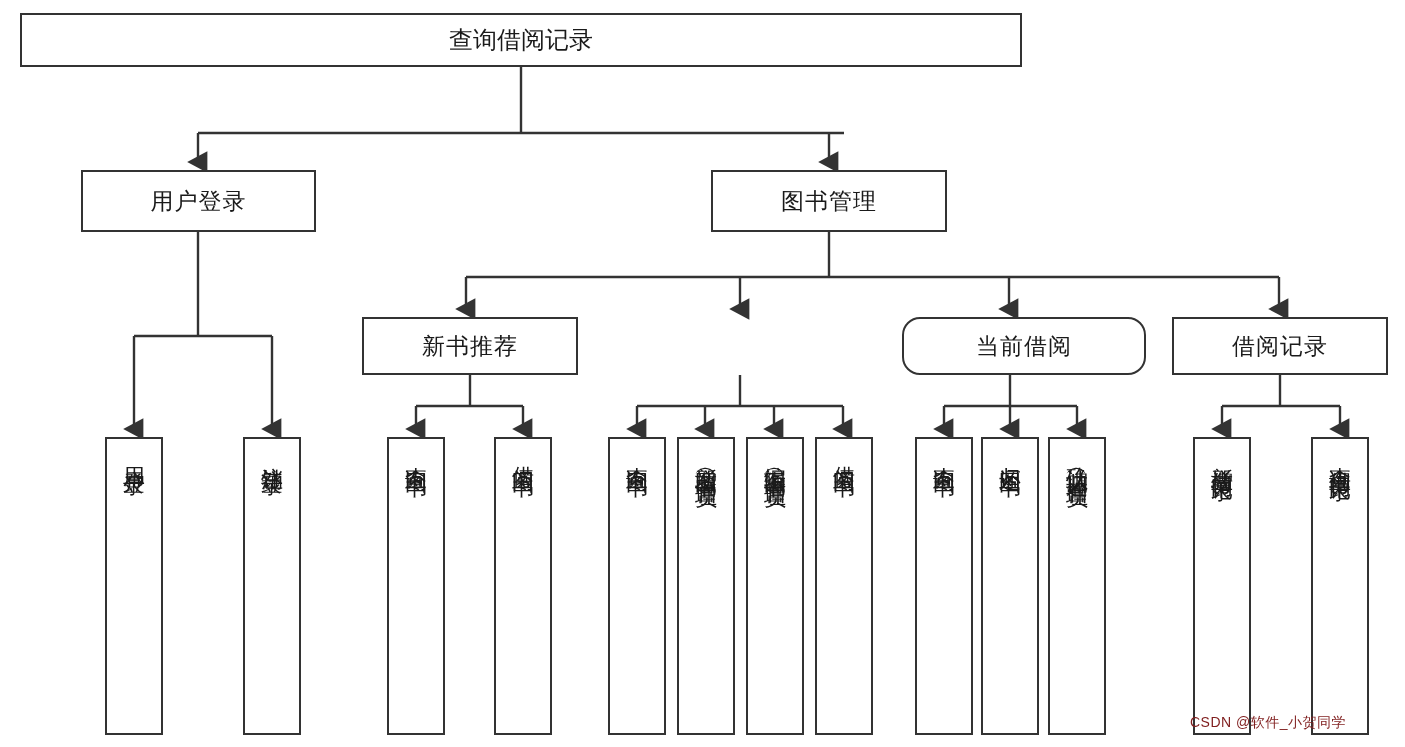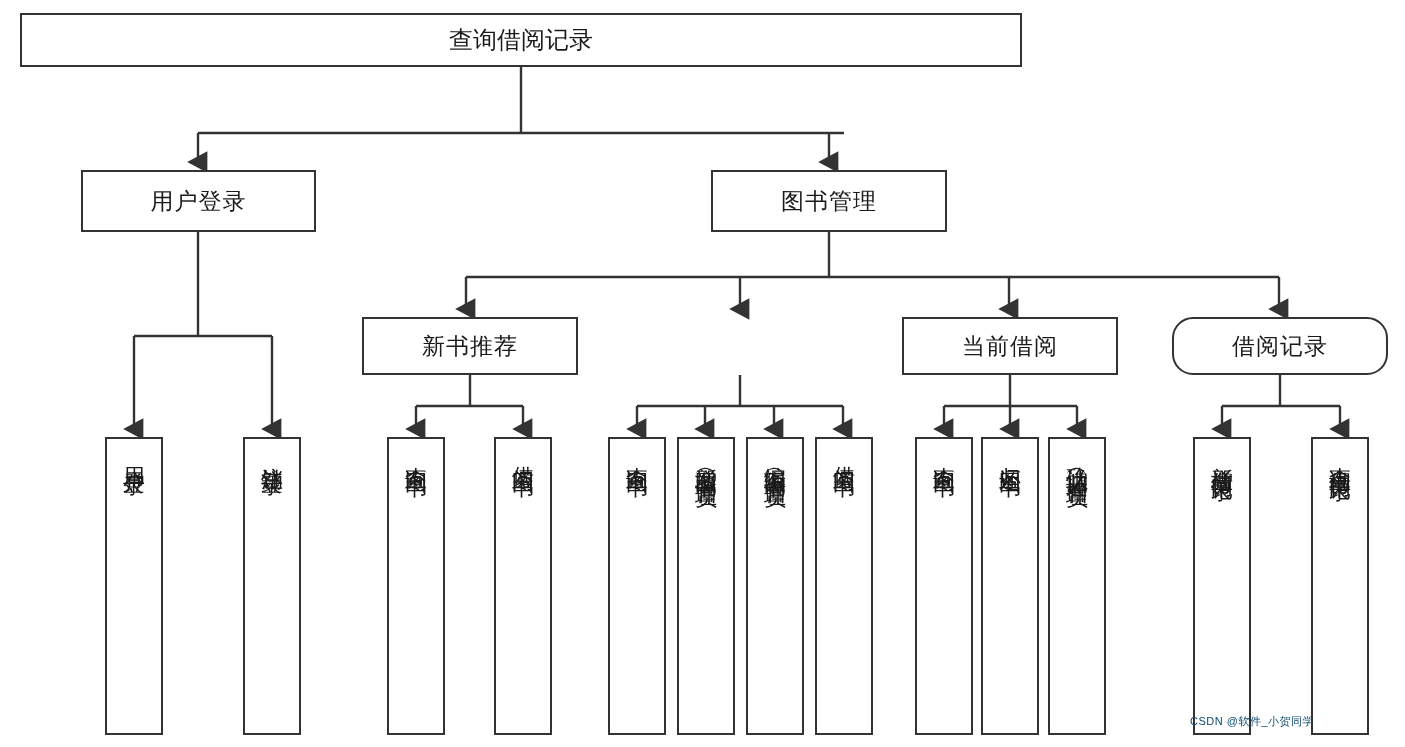--- a/index.html
+++ b/index.html
@@ -38,22 +38,22 @@
     writing-mode:vertical-rl;
     text-orientation:upright;
     line-height:1.08;
     letter-spacing:3px;
     white-space:nowrap;
     display:block;
   }
   .wm{
     position:absolute;
     left:1190px;top:714px;
-    font-size:11px;
-    color:#0c4a6e;
+    font-size:14px;
+    color:#7f1d1d;
     letter-spacing:0.5px;
     white-space:nowrap;
     font-family:"Liberation Sans","DejaVu Sans",sans-serif;
   }
 </style>
 </head>
 <body>
 
 <div id="stage">
 
@@ -114,24 +114,24 @@
   <div class="node h" style="left:81px;top:170px;width:235px;height:62px;">
     <span>用户登录</span>
   </div>
   <div class="node h" style="left:711px;top:170px;width:236px;height:62px;">
     <span>图书管理</span>
   </div>
 
   <div class="node h" style="left:362px;top:317px;width:216px;height:58px;">
     <span>新书推荐</span>
   </div>
-  <div class="node h" style="left:902px;top:317px;width:216px;height:58px;">
+  <div class="node h" style="left:902px;top:317px;width:244px;height:58px;border-radius:18px;">
     <span>当前借阅</span>
   </div>
-  <div class="node h" style="left:1172px;top:317px;width:216px;height:58px;border-radius:21px;">
+  <div class="node h" style="left:1172px;top:317px;width:216px;height:58px;">
     <span>借阅记录</span>
   </div>
 
   <div class="node leaf" style="left:105px;top:437px;width:58px;height:298px;">
     <span class="vtext">用户登录</span>
   </div>
   <div class="node leaf" style="left:243px;top:437px;width:58px;height:298px;">
     <span class="vtext">注销登录</span>
   </div>
 

